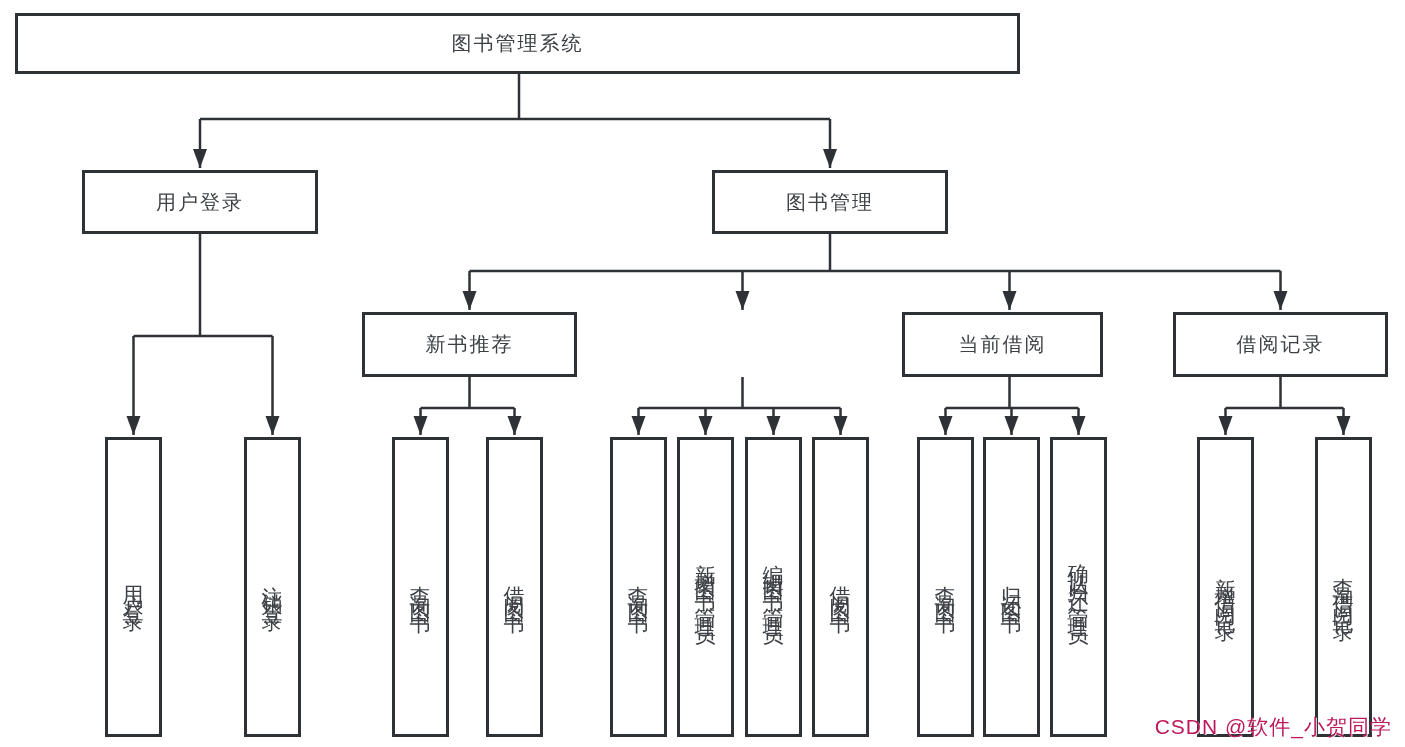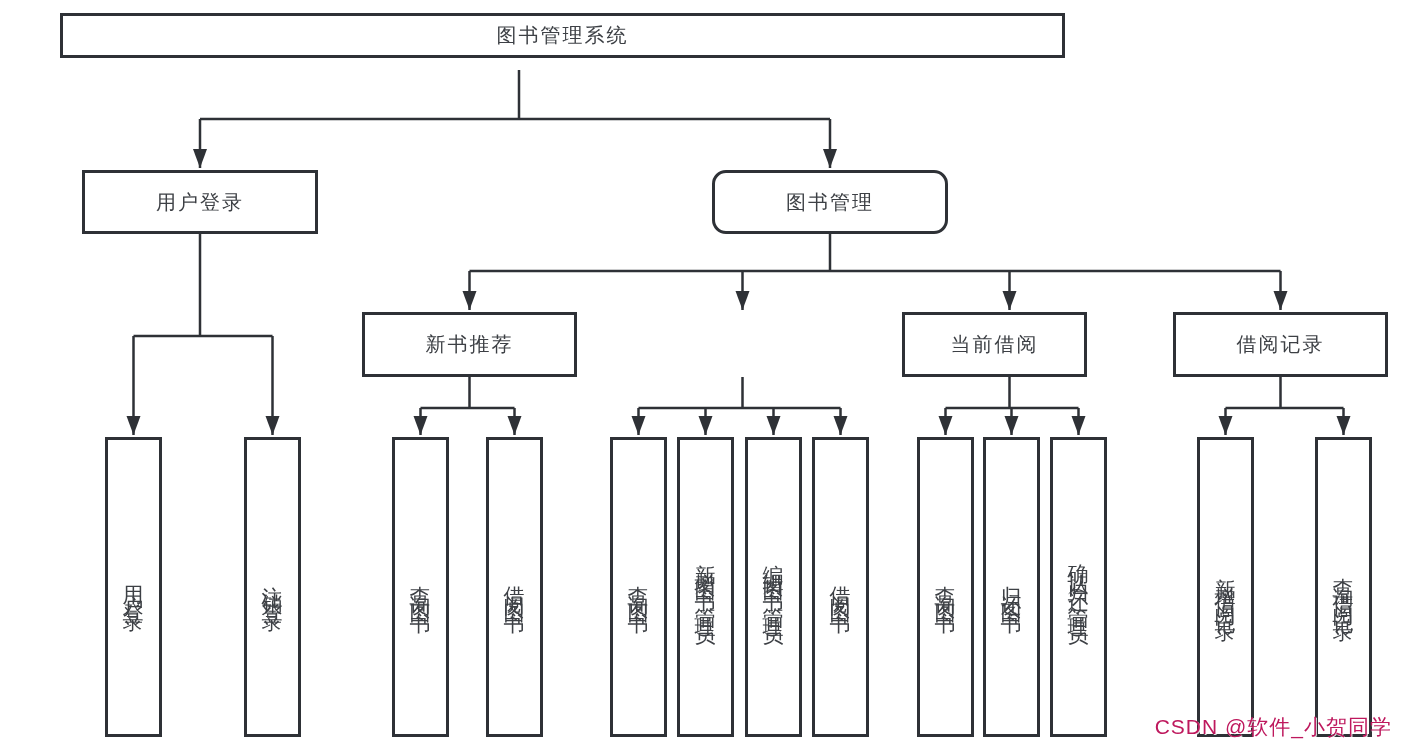--- a/index.html
+++ b/index.html
@@ -91,35 +91,35 @@
     <path d="M840.5 408 V435" fill="none" stroke="#2e3136" stroke-width="2.5" marker-end="url(#arrow)"></path>
 
     <path d="M945.5 408 V435" fill="none" stroke="#2e3136" stroke-width="2.5" marker-end="url(#arrow)"></path>
     <path d="M1011.5 408 V435" fill="none" stroke="#2e3136" stroke-width="2.5" marker-end="url(#arrow)"></path>
     <path d="M1078.5 408 V435" fill="none" stroke="#2e3136" stroke-width="2.5" marker-end="url(#arrow)"></path>
 
     <path d="M1225.5 408 V435" fill="none" stroke="#2e3136" stroke-width="2.5" marker-end="url(#arrow)"></path>
     <path d="M1343.5 408 V435" fill="none" stroke="#2e3136" stroke-width="2.5" marker-end="url(#arrow)"></path>
   </svg>
 
-  <div class="node node-h" style="left:15px; top:13px; width:1005px; height:45px;margin-left:45px;">
+  <div class="node node-h" style="left:15px; top:13px; width:1005px; height:61px;">
     <span>图书管理系统</span>
   </div>
 
   <div class="node node-h" style="left:82px; top:170px; width:236px; height:64px;">
     <span>用户登录</span>
   </div>
-  <div class="node node-h" style="left:712px; top:170px; width:236px; height:64px;border-radius:14px;">
+  <div class="node node-h" style="left:712px; top:170px; width:236px; height:64px;">
     <span>图书管理</span>
   </div>
 
   <div class="node node-h" style="left:362px; top:312px; width:215px; height:65px;">
     <span>新书推荐</span>
   </div>
-  <div class="node node-h" style="left:902px; top:312px; width:185px; height:65px;">
+  <div class="node node-h" style="left:902px; top:312px; width:201px; height:65px;">
     <span>当前借阅</span>
   </div>
   <div class="node node-h" style="left:1173px; top:312px; width:215px; height:65px;">
     <span>借阅记录</span>
   </div>
 
   <div class="node node-v" style="left:105px; top:437px; width:57px; height:300px;">
     <span class="vtext">用户登录</span>
   </div>
   <div class="node node-v" style="left:244px; top:437px; width:57px; height:300px;">

